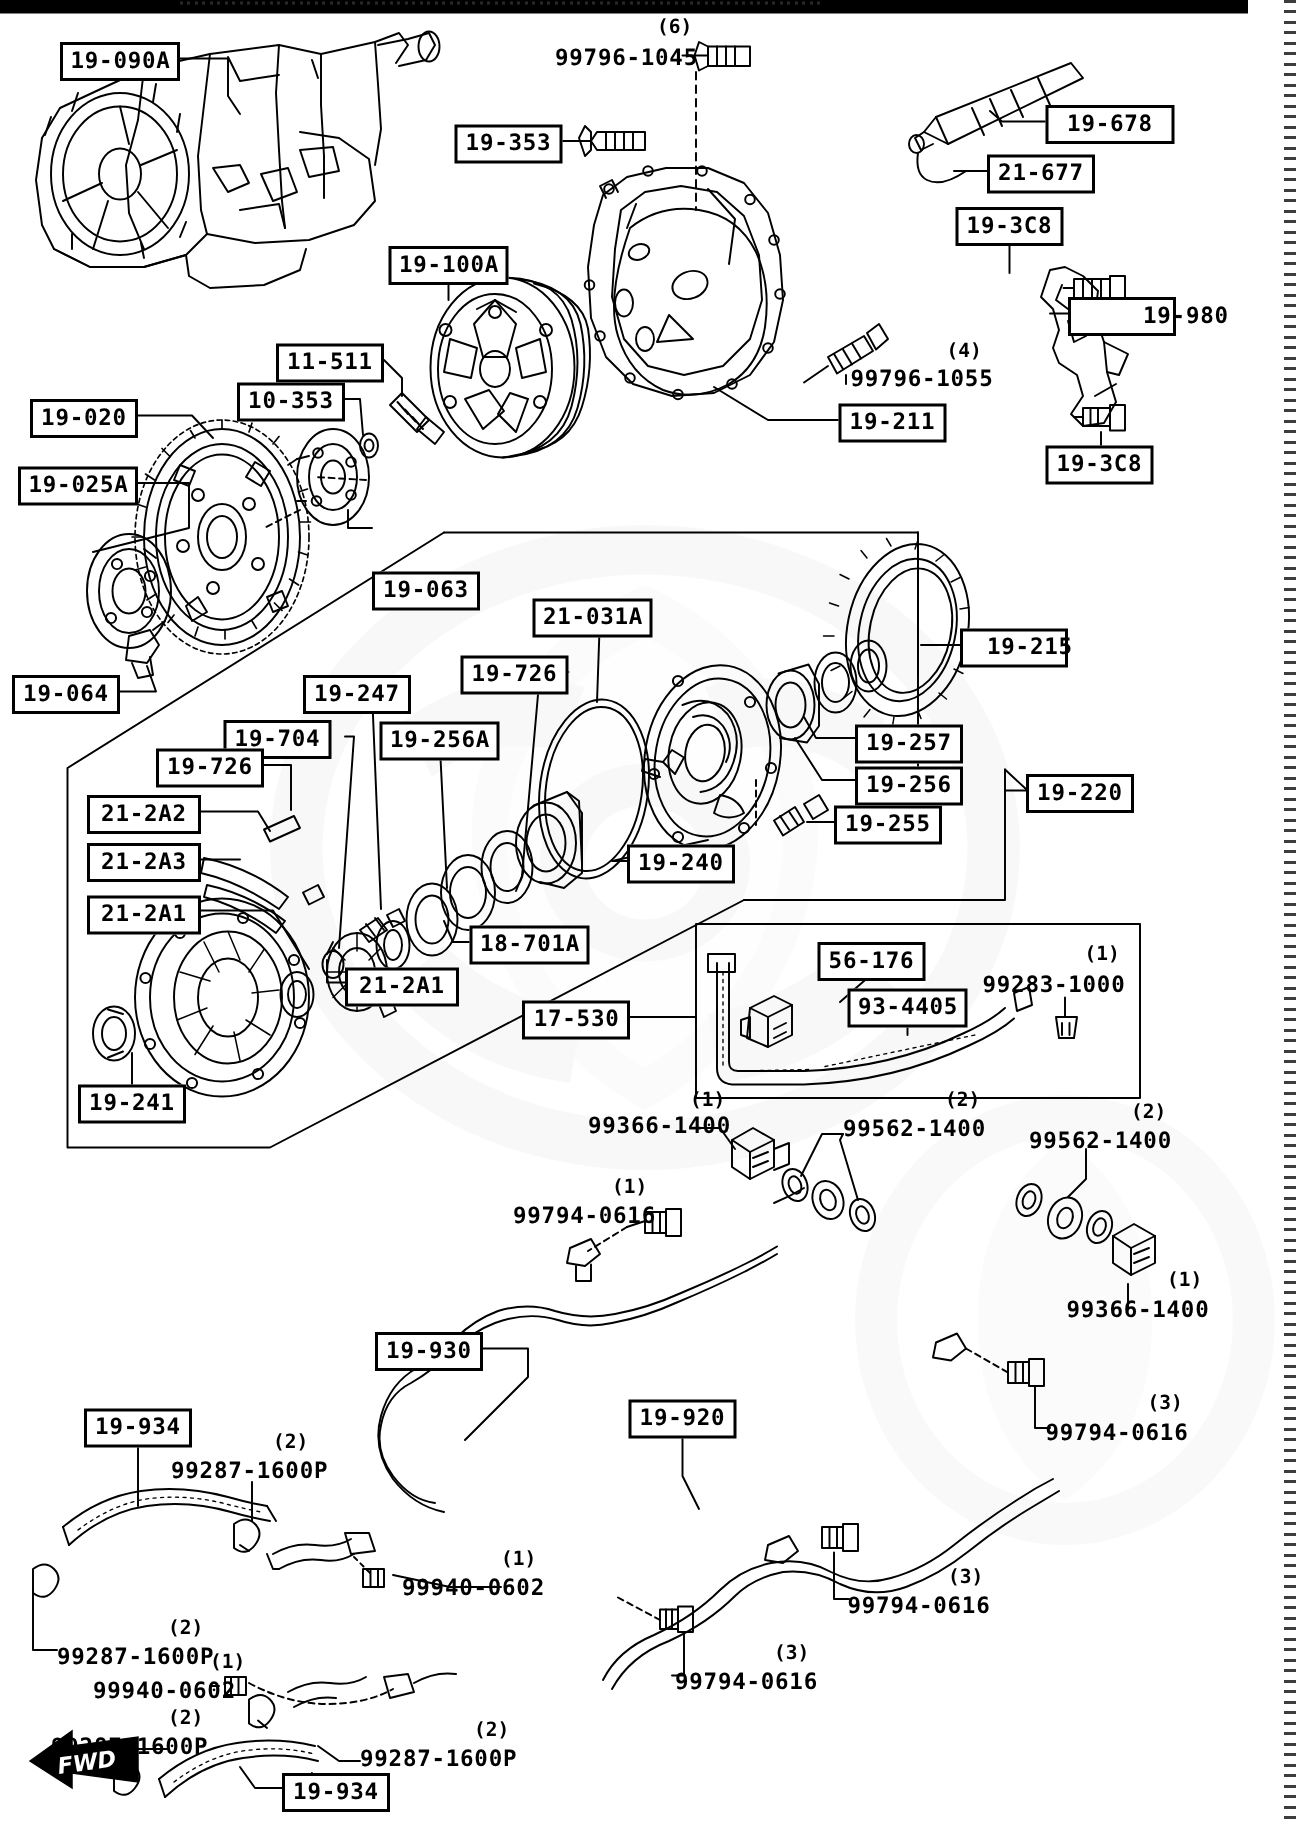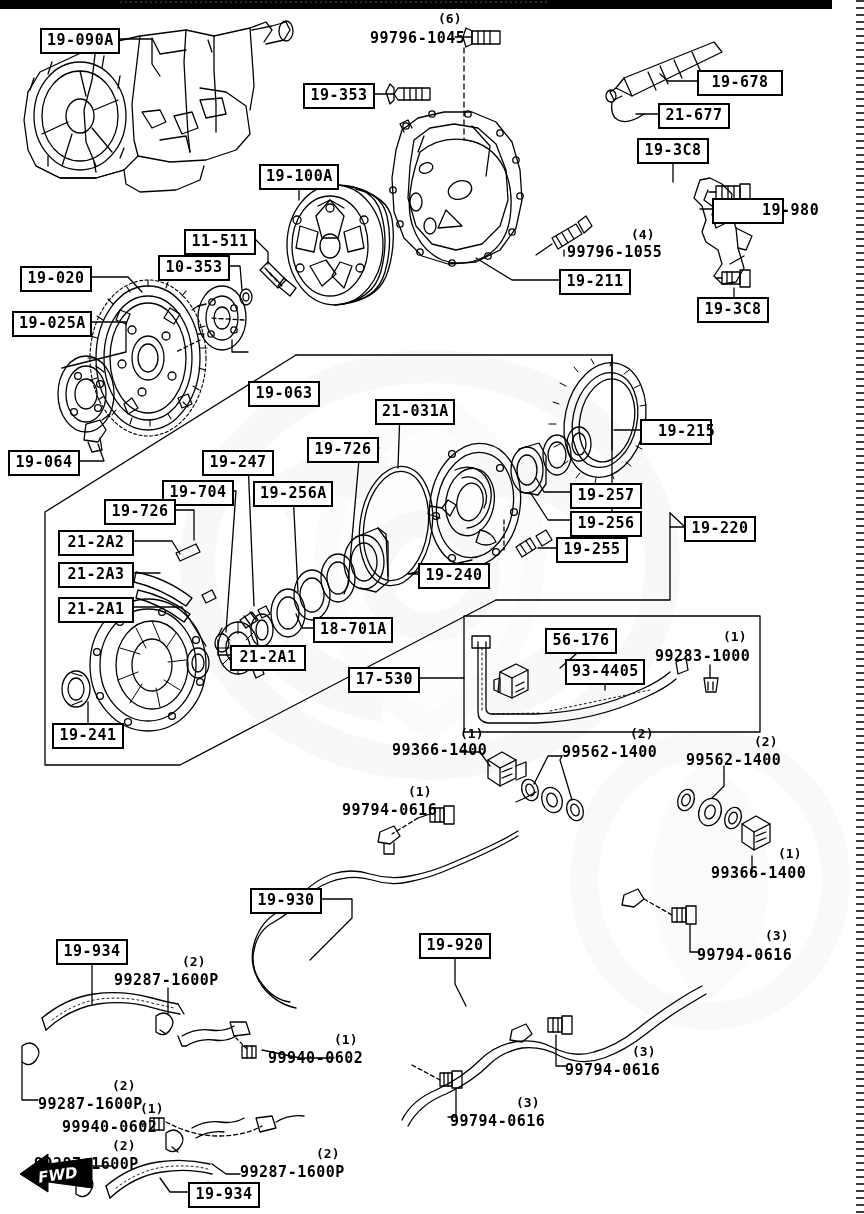--- a/index.html
+++ b/index.html
@@ -689,24 +689,24 @@
       <div class="lbl" style="left: 637px; top: 138px; width: 72px;">19-3C8</div>
       <div class="lbl" style="left: 712px; top: 198px; width: 72px; padding-left: 48px;">19-980</div>
       <div class="lbl" style="left: 697px; top: 297px; width: 72px;">19-3C8</div>
       <div class="lbl" style="left: 559px; top: 269px; width: 72px;">19-211</div>
       <div class="lbl" style="left: 184px; top: 229px; width: 72px;">11-511</div>
       <div class="lbl" style="left: 158px; top: 255px; width: 72px;">10-353</div>
       <div class="lbl" style="left: 20px; top: 266px; width: 72px;">19-020</div>
       <div class="lbl" style="left: 12px; top: 311px; width: 80px;">19-025A</div>
       <div class="lbl" style="left: 8px; top: 450px; width: 72px;">19-064</div>
       <div class="lbl" style="left: 248px; top: 341px; width: 72px; margin-top: 40px;">19-063</div>
-      <div class="lbl" style="left: 355px; top: 399px; width: 80px; margin-left: 20px;">21-031A</div>
+      <div class="lbl" style="left: 355px; top: 399px; width: 80px;">21-031A</div>
       <div class="lbl" style="left: 307px; top: 437px; width: 72px;">19-726</div>
       <div class="lbl" style="left: 202px; top: 450px; width: 72px;">19-247</div>
-      <div class="lbl" style="left: 162px; top: 480px; width: 72px;">19-704</div>
+      <div class="lbl" style="left: 149px; top: 480px; width: 72px;">19-704</div>
       <div class="lbl" style="left: 253px; top: 481px; width: 80px;">19-256A</div>
       <div class="lbl" style="left: 104px; top: 499px; width: 72px;">19-726</div>
       <div class="lbl" style="left: 58px; top: 530px; width: 76px;">21-2A2</div>
       <div class="lbl" style="left: 58px; top: 562px; width: 76px;">21-2A3</div>
       <div class="lbl" style="left: 58px; top: 597px; width: 76px;">21-2A1</div>
       <div class="lbl" style="left: 230px; top: 645px; width: 76px;">21-2A1</div>
       <div class="lbl" style="left: 313px; top: 617px; width: 80px;">18-701A</div>
       <div class="lbl" style="left: 52px; top: 723px; width: 72px;">19-241</div>
       <div class="lbl" style="left: 640px; top: 419px; width: 72px; padding-left: 16px;">19-215</div>
       <div class="lbl" style="left: 570px; top: 483px; width: 72px;">19-257</div>

